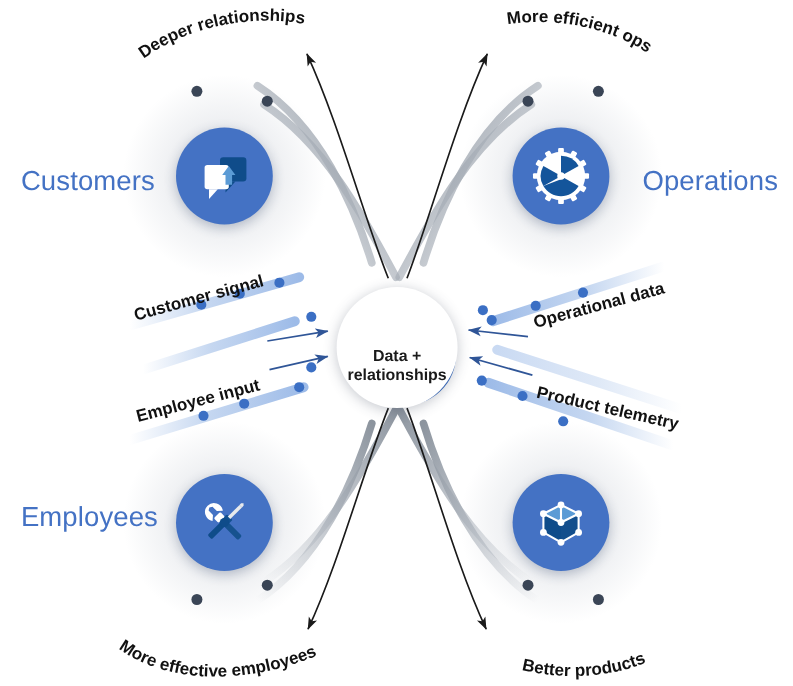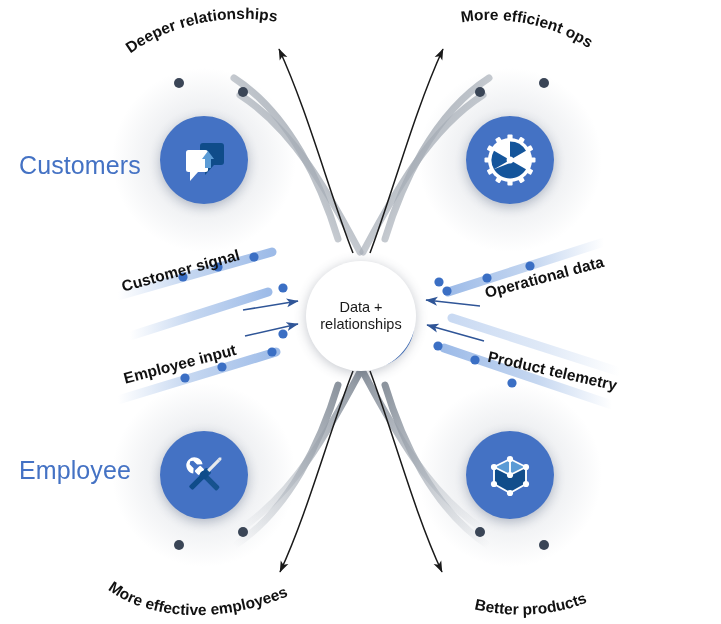--- a/index.html
+++ b/index.html
@@ -37,25 +37,25 @@
   #node-products{left:466px;top:431px;}
   .node-circle svg{display:block;}
 
   #center-node{
     position:absolute;left:306px;top:261px;
     width:110px;height:110px;border-radius:50%;
     background:#ffffff;
     box-shadow:0 2px 12px rgba(60,70,90,.30);
   }
   #center-text{
-    position:absolute;left:306px;top:261px;
+    position:absolute;left:306px;top:278px;
     width:110px;height:110px;
     display:flex;align-items:center;justify-content:center;
     text-align:center;
-    font-size:14.5px;line-height:1.18;color:#1a1a1a;font-weight:400;
+    font-size:14.5px;line-height:1.18;color:#1a1a1a;font-weight:700;
     pointer-events:none;
   }
   text.flowlabel{
     font-family:"Liberation Sans","DejaVu Sans",sans-serif;
     font-size:15.5px;
     font-weight:600;
     fill:#111111;
   }
   text.outlabel{
     font-family:"Liberation Sans","DejaVu Sans",sans-serif;
@@ -320,15 +320,16 @@
 
   <div id="center-node"></div>
   <div id="center-text">
     <div>
       <div>Data +</div>
       <div>relationships</div>
     </div>
   </div>
 
   <div class="quad-label" id="label-customers">Customers</div>
-  <div class="quad-label" id="label-employees">Employee</div>
+  <div class="quad-label" id="label-operations">Operations</div>
+  <div class="quad-label" id="label-employees">Employees</div>
 
 </div>
 
 </body></html>

